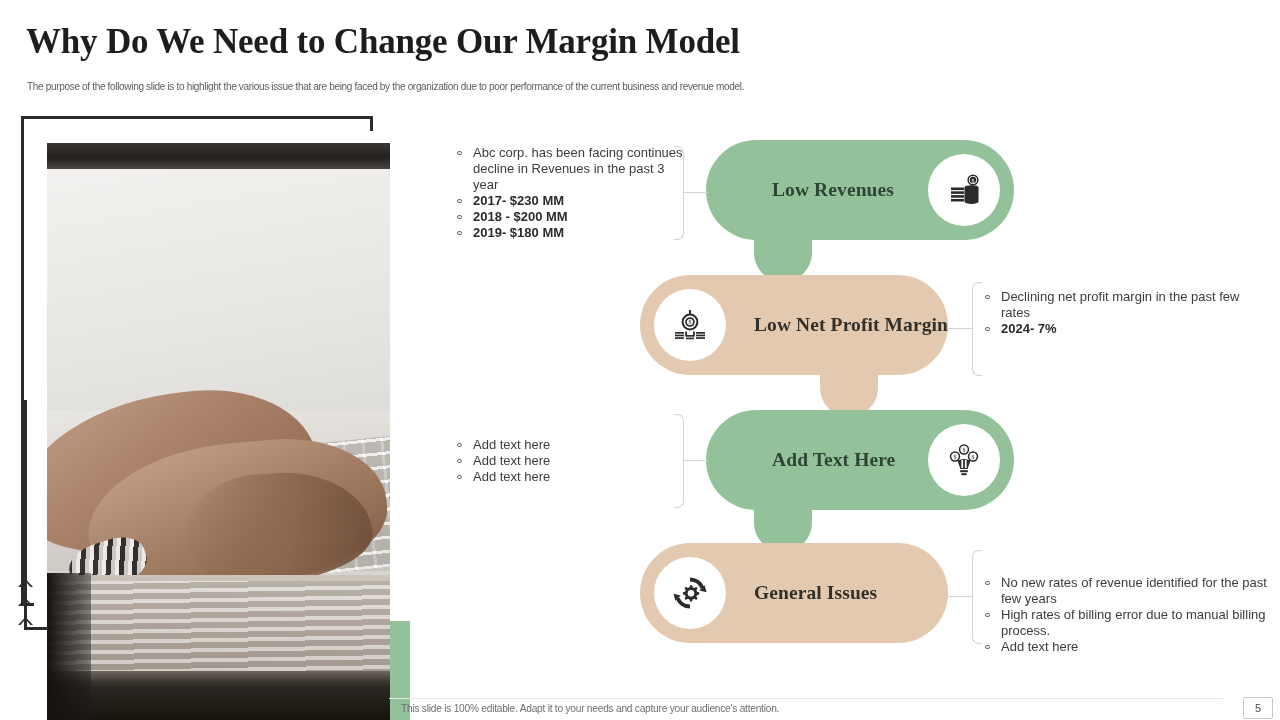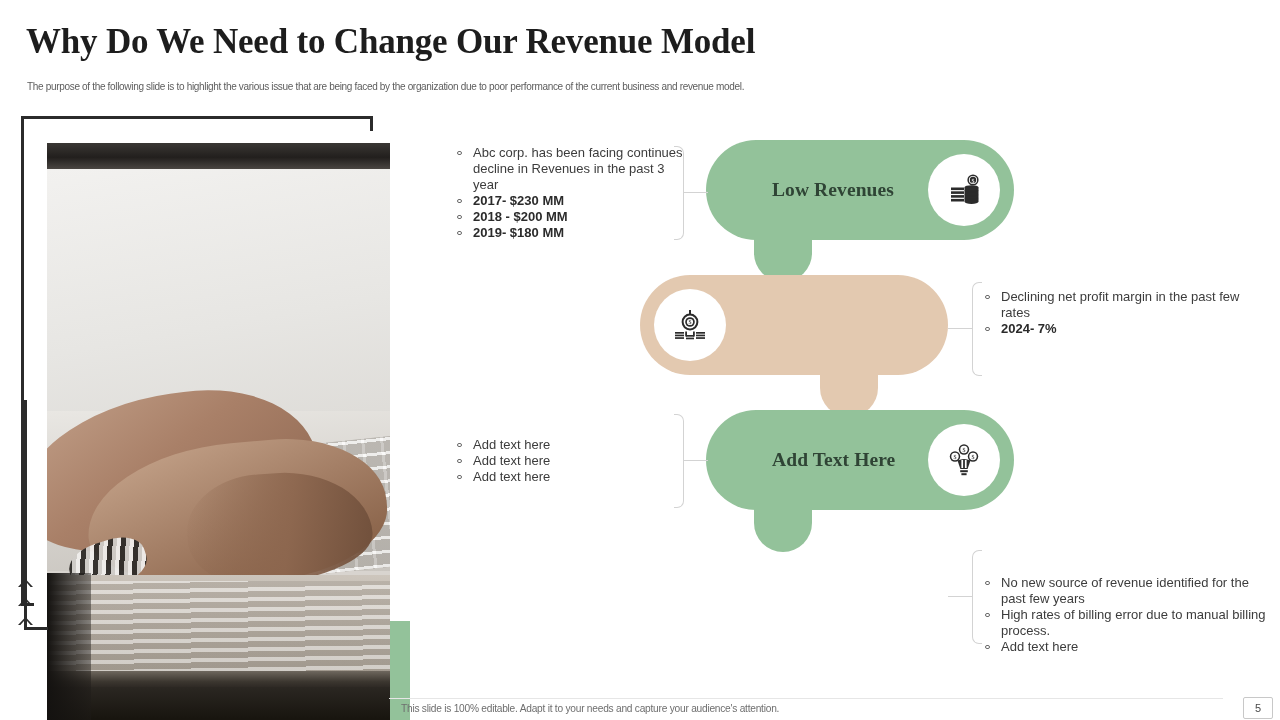--- a/index.html
+++ b/index.html
@@ -308,21 +308,21 @@
     align-items: center;
     justify-content: center;
     font-size: 11px;
     color: #4a4a4a;
     box-sizing: border-box;
   }
 </style>
 </head>
 <body>
 
-<div id="slide-title">Why Do We Need to Change Our Revenue Model</div>
+<div id="slide-title">Why Do We Need to Change Our Margin Model</div>
 <div id="slide-subtitle">The purpose of the following slide is to highlight the various issue that are being faced by the organization due to poor performance of the current business and revenue model.</div>
 
 <div id="photo-area">
   <div id="frame-outline"></div>
   <div id="frame-outline-mask"></div>
   <div id="green-accent"></div>
 
   <div id="photo">
     <div class="ph-layer" id="ph-lid"></div>
     <div class="ph-layer" id="ph-screen"></div>
@@ -410,20 +410,21 @@
           <rect x="26" y="27" width="9" height="1.7"></rect>
           <rect x="26" y="29.6" width="9" height="1.7"></rect>
           <rect x="26" y="32.2" width="9" height="1.7"></rect>
           <rect x="16" y="30" width="8" height="1.7"></rect>
           <rect x="16" y="32.6" width="8" height="1.7"></rect>
           <rect x="15.2" y="26.5" width="1.8" height="5"></rect>
           <rect x="23" y="26.5" width="1.8" height="5"></rect>
         </g>
       </svg>
     </span>
+    <span class="pill-label">Low Net Profit Margin</span>
   </div>
 
   <div class="pill green icon-right" style="left:706px; top:410px; width:308px;">
     <span class="pill-label">Add Text Here</span>
     <span class="icon-badge">
       <svg width="40" height="40" viewBox="0 0 40 40">
         <g fill="#2b2b2b">
           <circle cx="20" cy="9.5" r="5.2"></circle>
           <circle cx="11" cy="16.5" r="5.2"></circle>
           <circle cx="29" cy="16.5" r="5.2"></circle>
@@ -436,20 +437,35 @@
         <text x="29" y="18.9" font-family="Liberation Serif, serif" font-size="6" fill="#2b2b2b" text-anchor="middle">$</text>
         <path d="M13.5 20.5 Q20 17.4 26.5 20.5 L23.6 29 L16.4 29 Z" fill="#2b2b2b"></path>
         <rect x="17.4" y="20" width="1.7" height="8" fill="#ffffff"></rect>
         <rect x="20.9" y="20" width="1.7" height="8" fill="#ffffff"></rect>
         <rect x="16.2" y="30.2" width="7.6" height="2" fill="#2b2b2b"></rect>
         <rect x="17.4" y="33.2" width="5.2" height="2" fill="#2b2b2b"></rect>
       </svg>
     </span>
   </div>
 
+  <div class="pill tan icon-left" style="left:640px; top:543px; width:308px;">
+    <span class="icon-badge">
+      <svg width="40" height="40" viewBox="0 0 40 40">
+        <g fill="#2b2b2b">
+          <path d="M20 4.5 A15.5 15.5 0 0 1 34.2 13.9 L30.6 15.4 A11.6 11.6 0 0 0 20 8.4 Z"></path>
+          <path d="M34.6 12.2 L36.6 19.2 L29.3 17.6 Z"></path>
+          <path d="M20 35.5 A15.5 15.5 0 0 1 5.8 26.1 L9.4 24.6 A11.6 11.6 0 0 0 20 31.6 Z"></path>
+          <path d="M5.4 27.8 L3.4 20.8 L10.7 22.4 Z"></path>
+          <path d="M20 12.2 L22.1 12.2 L22.6 14.3 L24.4 15 L26.1 13.8 L27.6 15.3 L26.4 17 L27.1 18.8 L29.2 19.3 L29.2 21.4 L27.1 21.9 L26.4 23.7 L27.6 25.4 L26.1 26.9 L24.4 25.7 L22.6 26.4 L22.1 28.5 L20 28.5 L19.5 26.4 L17.7 25.7 L16 26.9 L14.5 25.4 L15.7 23.7 L15 21.9 L12.9 21.4 L12.9 19.3 L15 18.8 L15.7 17 L14.5 15.3 L16 13.8 L17.7 15 L19.5 14.3 Z"></path>
+        </g>
+        <circle cx="21" cy="20.35" r="3.3" fill="#ffffff"></circle>
+      </svg>
+    </span>
+    <span class="pill-label">General Issues</span>
+  </div>
 </div>
 
 <div class="bracket right-side" style="left:674px; top:146px; width:10px; height:94px;"></div>
 <div class="stub" style="left:684px; top:192px; width:24px;"></div>
 <div class="bullets" style="left:454px; top:145px; width:230px;">
   <ul>
     <li>Abc corp. has been facing continues decline in Revenues  in the past 3 year</li>
     <li class="bold">2017- $230 MM</li>
     <li class="bold">2018 - $200 MM</li>
     <li class="bold">2019- $180 MM</li>
@@ -472,21 +488,21 @@
     <li>Add text here</li>
     <li>Add text here</li>
     <li>Add text here</li>
   </ul>
 </div>
 
 <div class="bracket left-side" style="left:972px; top:550px; width:10px; height:94px;"></div>
 <div class="stub" style="left:948px; top:596px; width:24px;"></div>
 <div class="bullets" style="left:982px; top:575px; width:285px;">
   <ul>
-    <li>No new source of revenue identified for the past few years</li>
+    <li>No new rates of revenue identified for the past few years</li>
     <li>High rates of billing error due to manual billing process.</li>
     <li>Add text here</li>
   </ul>
 </div>
 
 <div id="footer-rule"></div>
 <div id="footer-note">This slide is 100% editable. Adapt it to your needs and capture your audience's attention.</div>
 <div id="page-badge">5</div>
 
 </body></html>

